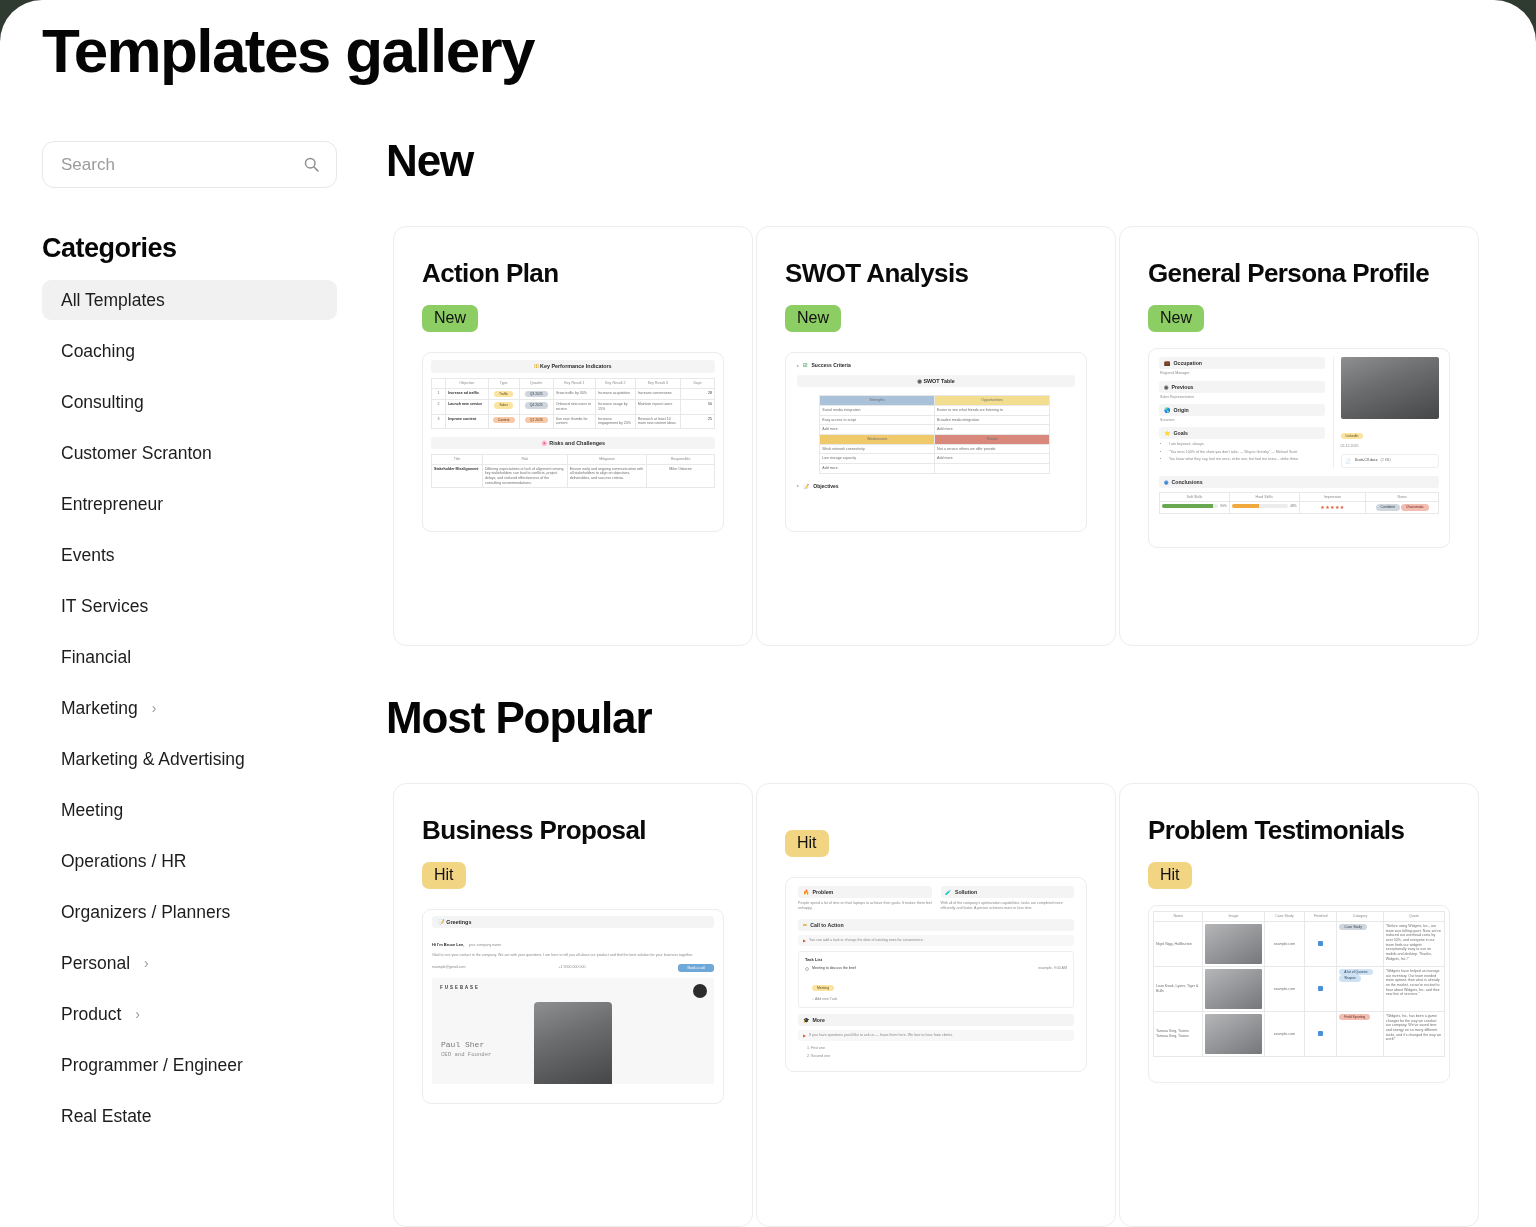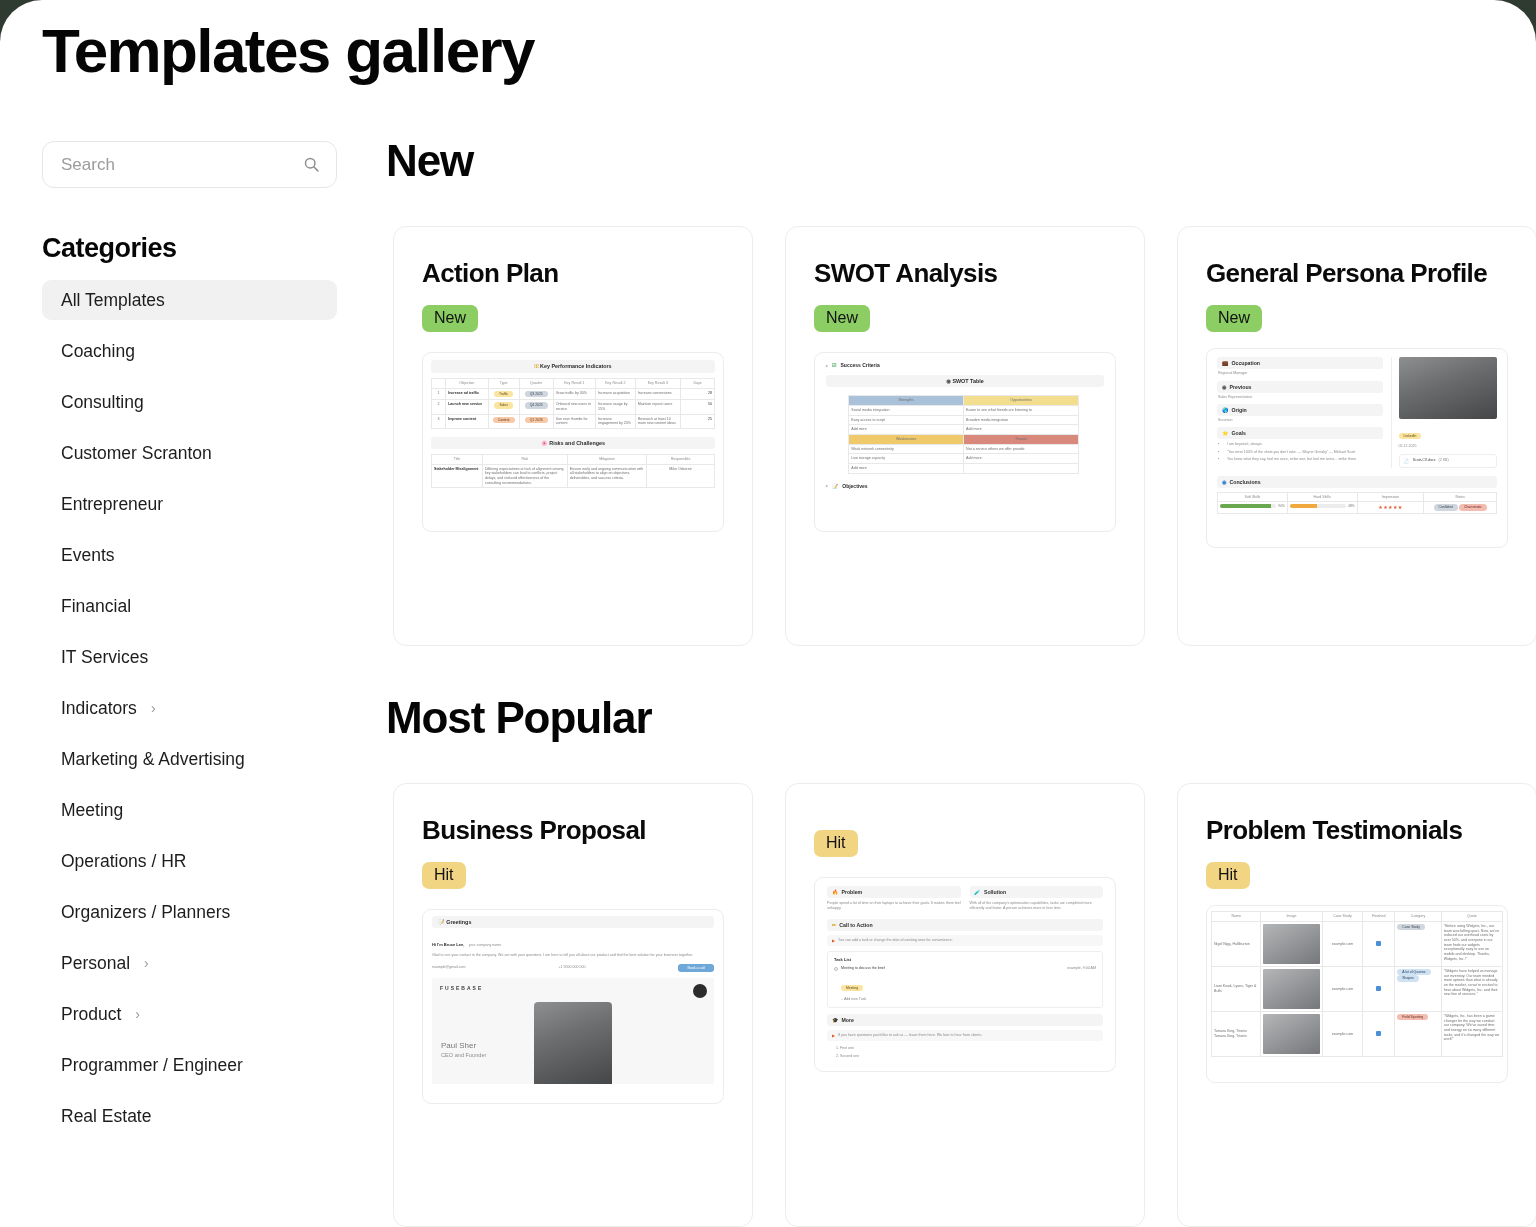--- a/index.html
+++ b/index.html
@@ -51,21 +51,21 @@
   .chev { color: #9a9a9a; font-size: 14px; line-height: 1; margin-left: 4px; }
 
   
   .main { position: absolute; left: 386px; top: 0; right: 0; bottom: 0; }
   .section-heading {
     font-size: 44px; font-weight: 700; letter-spacing: -1.1px; color: #050505;
   }
   .h-new { position: absolute; left: 0; top: 136px; }
   .h-pop { position: absolute; left: 0; top: 693px; }
 
-  .card-row { position: absolute; left: 0; display: flex; gap: 32px; padding-left: 7px; }
+  .card-row { position: absolute; left: 0; display: flex; gap: 3px; padding-left: 7px; }
   .row-new { top: 226px; }
   .row-pop { top: 783px; }
 
   .card {
     width: 360px; background: #fff; border: 1px solid #ededed;
     border-radius: 13px; padding: 30px 28px 26px 28px; flex: 0 0 auto;
   }
   .card-new { height: 420px; }
   .card-pop { height: 444px; }
   .card-title {
@@ -164,27 +164,27 @@
       <div class="cat-item">
         <span>Customer Scranton</span>
       </div>
       <div class="cat-item">
         <span>Entrepreneur</span>
       </div>
       <div class="cat-item">
         <span>Events</span>
       </div>
       <div class="cat-item">
+        <span>IT Services</span>
+      </div>
+      <div class="cat-item">
         <span>Financial</span>
       </div>
       <div class="cat-item">
-        <span>IT Services</span>
-      </div>
-      <div class="cat-item">
-        <span>Indicators</span>
+        <span>Marketing</span>
         <span class="chev">›</span>
       </div>
       <div class="cat-item">
         <span>Marketing &amp; Advertising</span>
       </div>
       <div class="cat-item">
         <span>Meeting</span>
       </div>
       <div class="cat-item">
         <span>Operations / HR</span>
@@ -484,21 +484,21 @@
               <span class="mini-b">Hi I'm Bruce Lee,</span>
               <span class="mini-p">your company name</span>
             </div>
             <div class="mini-p" style="margin-top:3px;">Glad to see your contact in the company. We are with your questions. I am here to tell you all about our product and find the best solution for your business together.</div>
             <div style="display:flex;align-items:center;justify-content:space-between;margin-top:5px;">
               <span class="mini-p">example@gmail.com</span>
               <span class="mini-p">+1 9050 000 000</span>
               <span style="background:#6ea8d8;color:#fff;border-radius:3px;padding:2px 9px;font-size:3.6px;">Book a call</span>
             </div>
           </div>
-          <div style="margin:0 9px 7px;background:#f7f7f7;height:106px;position:relative;overflow:hidden;border-radius:2px;">
+          <div style="margin:0 9px 7px;background:#f7f7f7;height:106px;position:relative;overflow:hidden;border-radius:2px;font-family:Liberation Mono, monospace;">
             <div style="position:absolute;left:8px;top:7px;font-size:5px;letter-spacing:2px;color:#3d3d3d;font-weight:700;">FUSEBASE</div>
             <div style="position:absolute;right:7px;top:6px;width:14px;height:14px;border-radius:50%;background:#2c2c2c;"></div>
             <div class="photo" style="position:absolute;left:50%;transform:translateX(-50%);bottom:0;width:78px;height:82px;border-radius:4px 4px 0 0;"></div>
             <div style="position:absolute;left:9px;bottom:26px;">
               <div style="font-size:8px;color:#7a7a7a;">Paul Sher</div>
               <div style="font-size:5.6px;color:#8d8d8d;margin-top:2px;">CEO and Founder</div>
             </div>
           </div>
         </div>
       </div>

